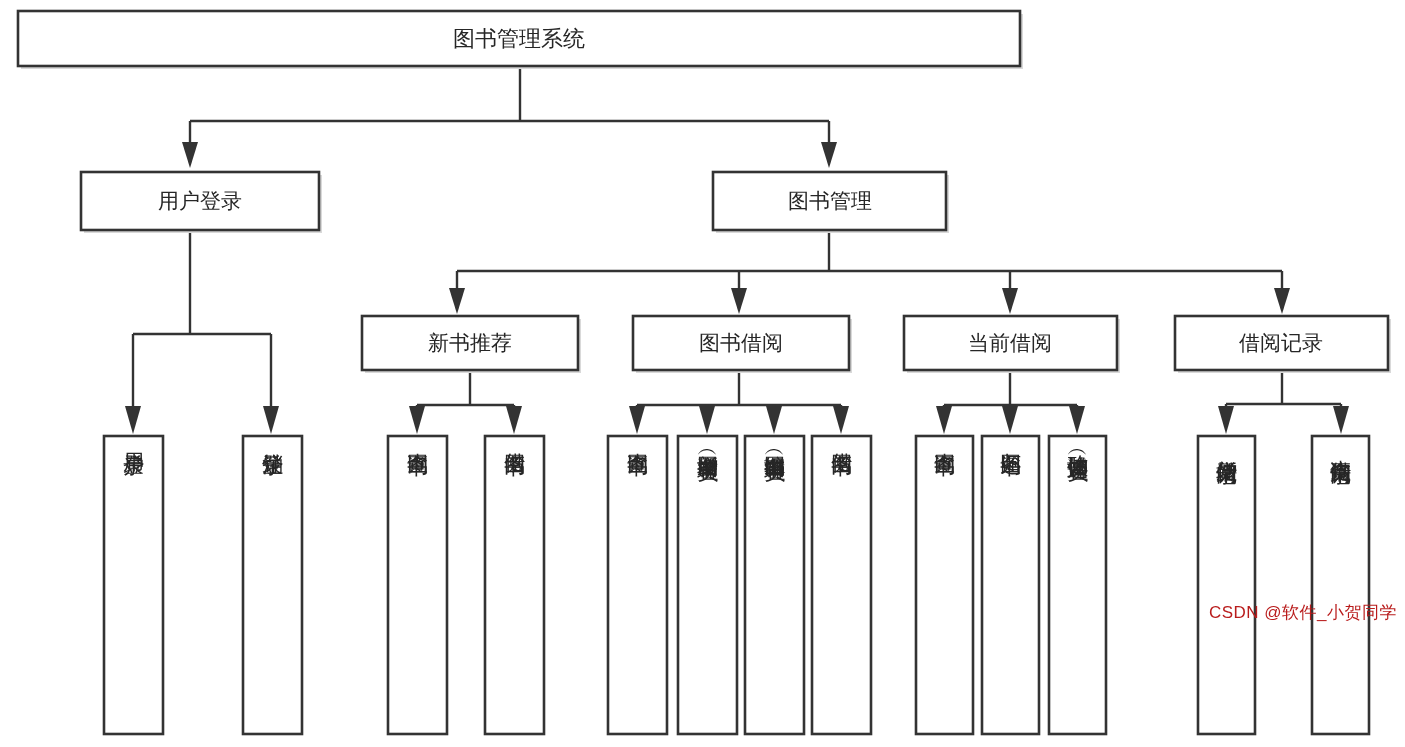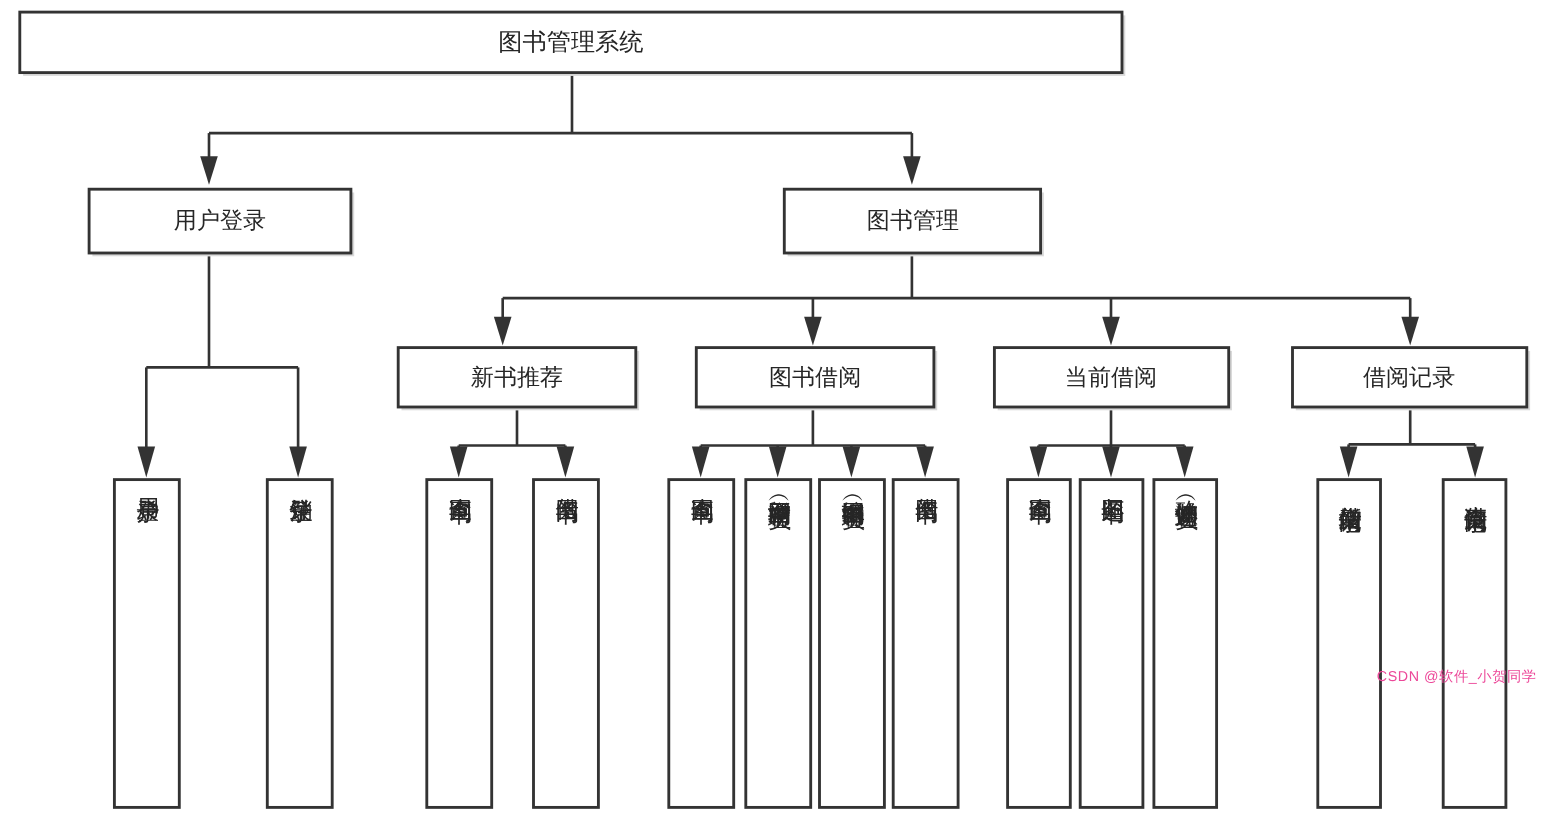--- a/index.html
+++ b/index.html
@@ -74,22 +74,22 @@
     line-height: 1.06;
     color: #262626;
     letter-spacing: 1px;
     white-space: nowrap;
   }
   #watermark {
     position: absolute;
     right: 8px;
     bottom: 6px;
     font-family: "Liberation Sans", "DejaVu Sans", sans-serif;
-    font-size: 13px;
-    color: #ec4899;
+    font-size: 17px;
+    color: #b91c1c;
     letter-spacing: 0.5px;
     user-select: none;
   }
 </style>
 </head>
 <body>
 
 <div id="diagram-root">
 
   <svg class="diagram" viewBox="0 0 1405 747" xmlns="http://www.w3.org/2000/svg">

